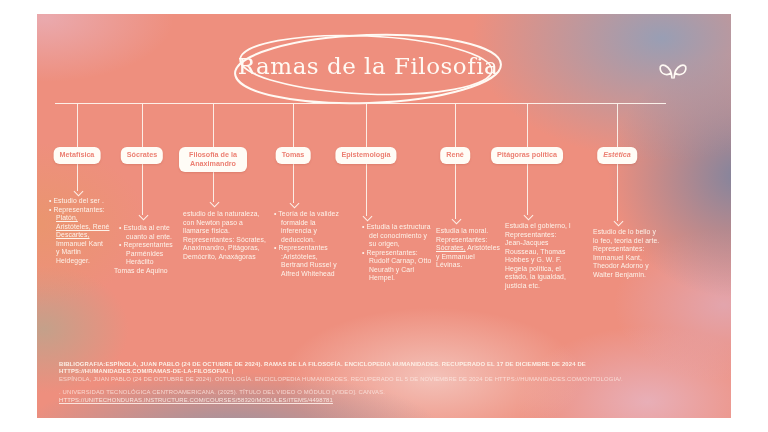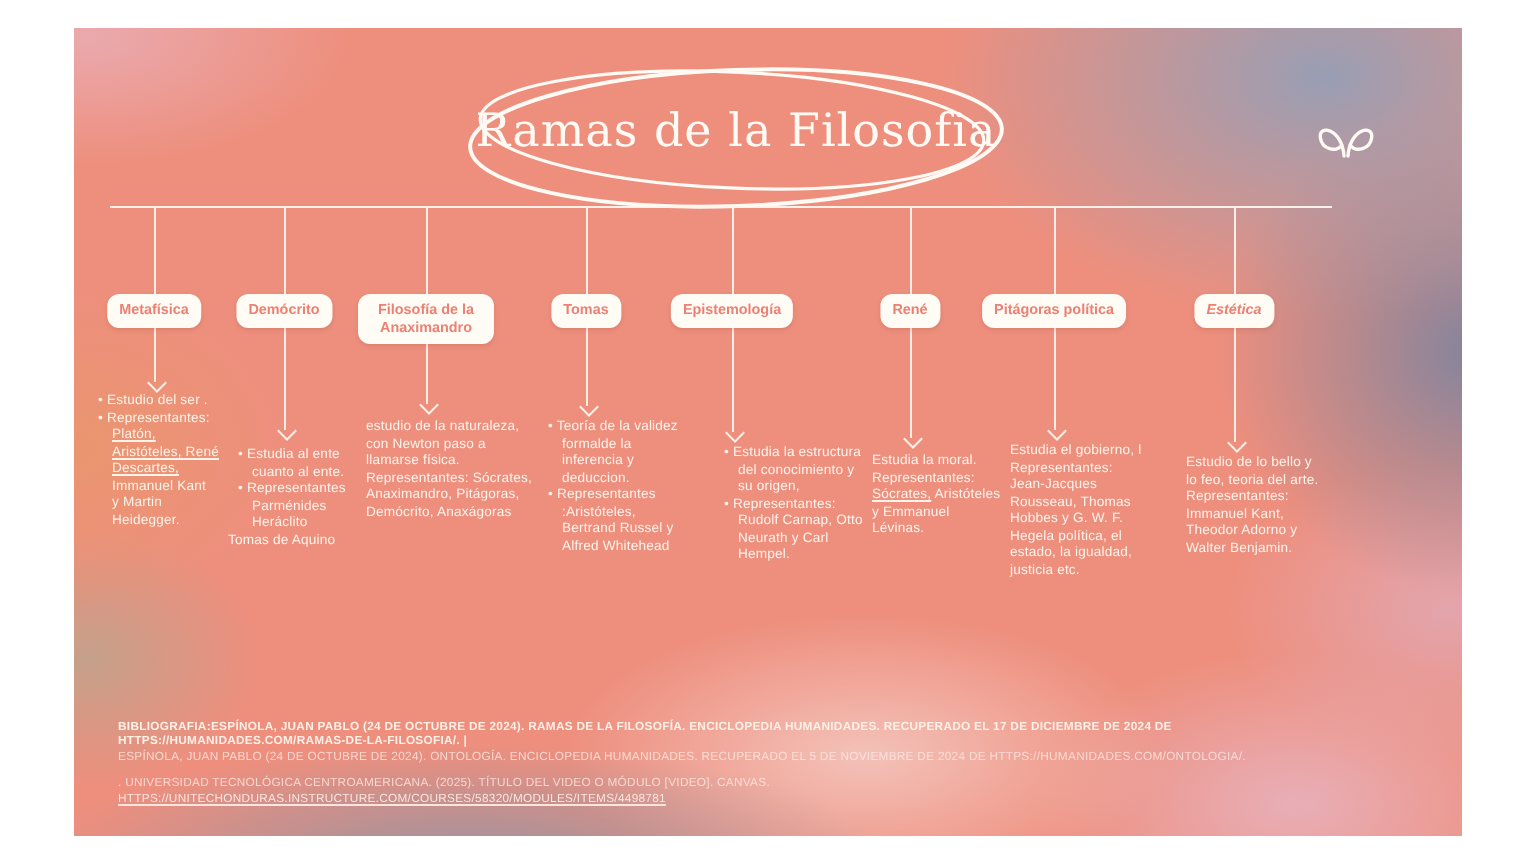--- a/index.html
+++ b/index.html
@@ -79,21 +79,21 @@
         <div class="tline b">• <span>Representantes:</span></div>
         <div class="tline ind"><span class="useg">Platón,</span></div>
         <div class="tline ind"><span class="useg">Aristóteles, René</span></div>
         <div class="tline ind"><span class="useg">Descartes,</span></div>
         <div class="tline ind"><span>Immanuel Kant</span></div>
         <div class="tline ind"><span>y Martin</span></div>
         <div class="tline ind"><span>Heidegger.</span></div>
       </div>
       <div class="cline" style="left: 105px; height: 111px;"></div>
       <div class="ahead" style="left: 102.5px; top: 198px;"></div>
-      <div class="blabel" style="left: 105px;">Demócrito</div>
+      <div class="blabel" style="left: 105px;">Sócrates</div>
       <div class="btext" style="left: 82px; top: 210px; width: 78px;">
         <div class="tline b">• <span>Estudia al ente</span></div>
         <div class="tline ind"><span>cuanto al ente.</span></div>
         <div class="tline b">• <span>Representantes</span></div>
         <div class="tline ind"><span>Parménides</span></div>
         <div class="tline ind"><span>Heráclito</span></div>
         <div class="tline o"><span>Tomas de Aquino</span></div>
       </div>
       <div class="cline" style="left: 176px; height: 98px;"></div>
       <div class="ahead" style="left: 173.5px; top: 185px;"></div>

